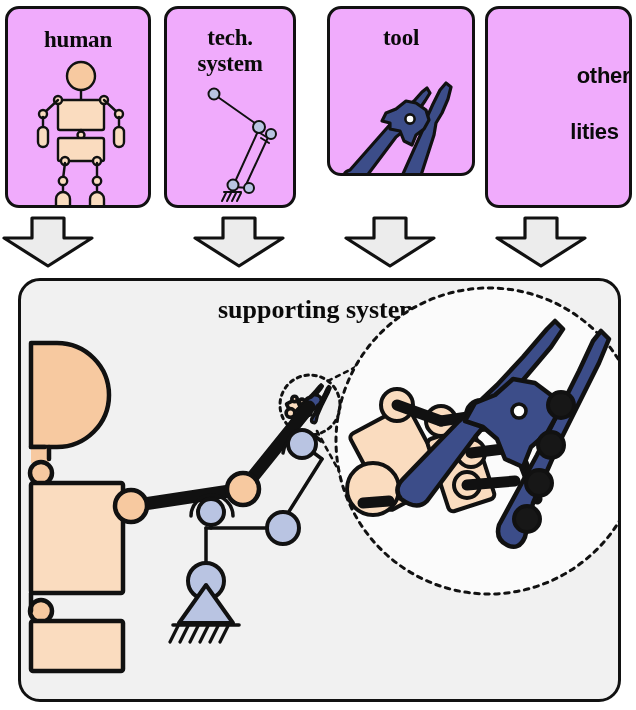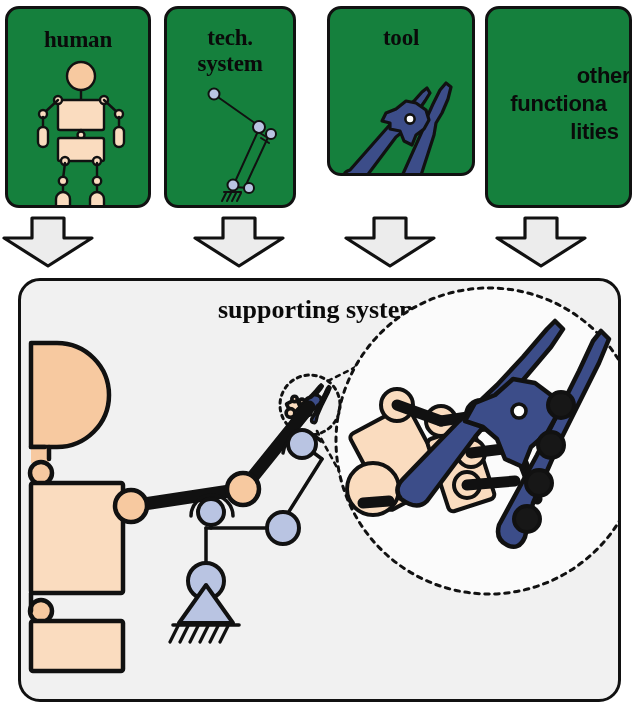--- a/index.html
+++ b/index.html
@@ -16,21 +16,21 @@
   }
   #stage {
     position: absolute;
     left: 0; top: 0;
     width: 636px;
     height: 710px;
   }
   .source-box {
     position: absolute;
     box-sizing: border-box;
-    background: #15803d;
+    background: #f0abfc;
     border: 3px solid #111111;
     border-radius: 14px;
     overflow: hidden;
   }
   .box-label {
     position: absolute;
     left: 0;
     width: 100%;
     text-align: center;
     font-family: "Liberation Serif", serif;
@@ -183,21 +183,20 @@
                    L 99 63 L 94 72 L 86 78 L 82 88 L 74 84 L 70 74 L 60 72 Z"></path>
 
           <circle cx="80" cy="62" r="4.6" fill="#ffffff" stroke-width="2.6"></circle>
         </g>
       </svg>
     </div>
   </div>
 
   <div class="source-box" style="left:485px; top:6px; width:147px; height:202px;">
     <div class="box-label sans" style="top:54px;margin-left:45px;">other</div>
-    <div class="box-label sans" style="top:82px;">functiona</div>
     <div class="box-label sans" style="top:110px;padding-left:36px;">lities</div>
   </div>
 
   <div class="arrow-wrap" style="left:0px; top:216px; width:96px; height:52px;">
     <svg width="96" height="52" viewBox="0 0 96 52">
       <path d="M 32 2 L 64 2 L 64 22 L 92 22 L 48 50 L 4 22 L 32 22 Z" fill="#ececec" stroke="#111111" stroke-width="3.2" stroke-linejoin="round"></path>
     </svg>
   </div>
   <div class="arrow-wrap" style="left:191px; top:216px; width:96px; height:52px;">
     <svg width="96" height="52" viewBox="0 0 96 52">

